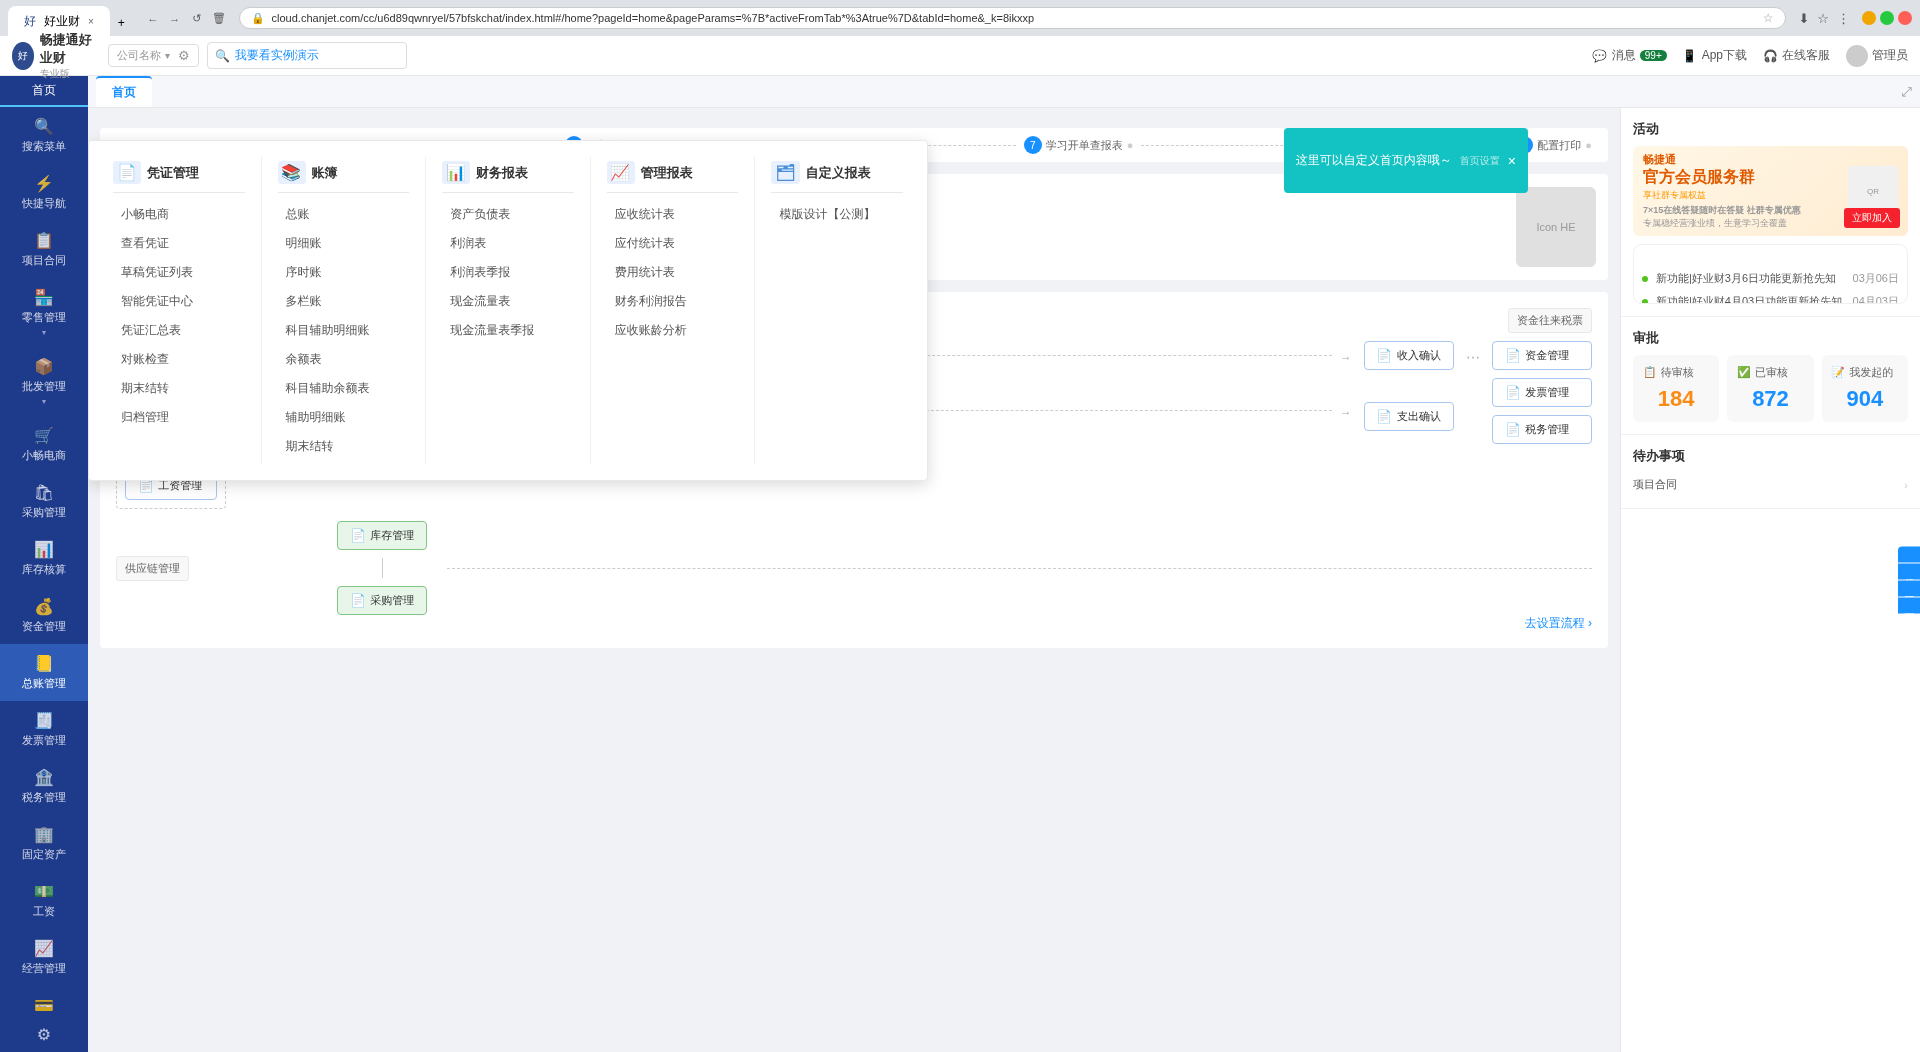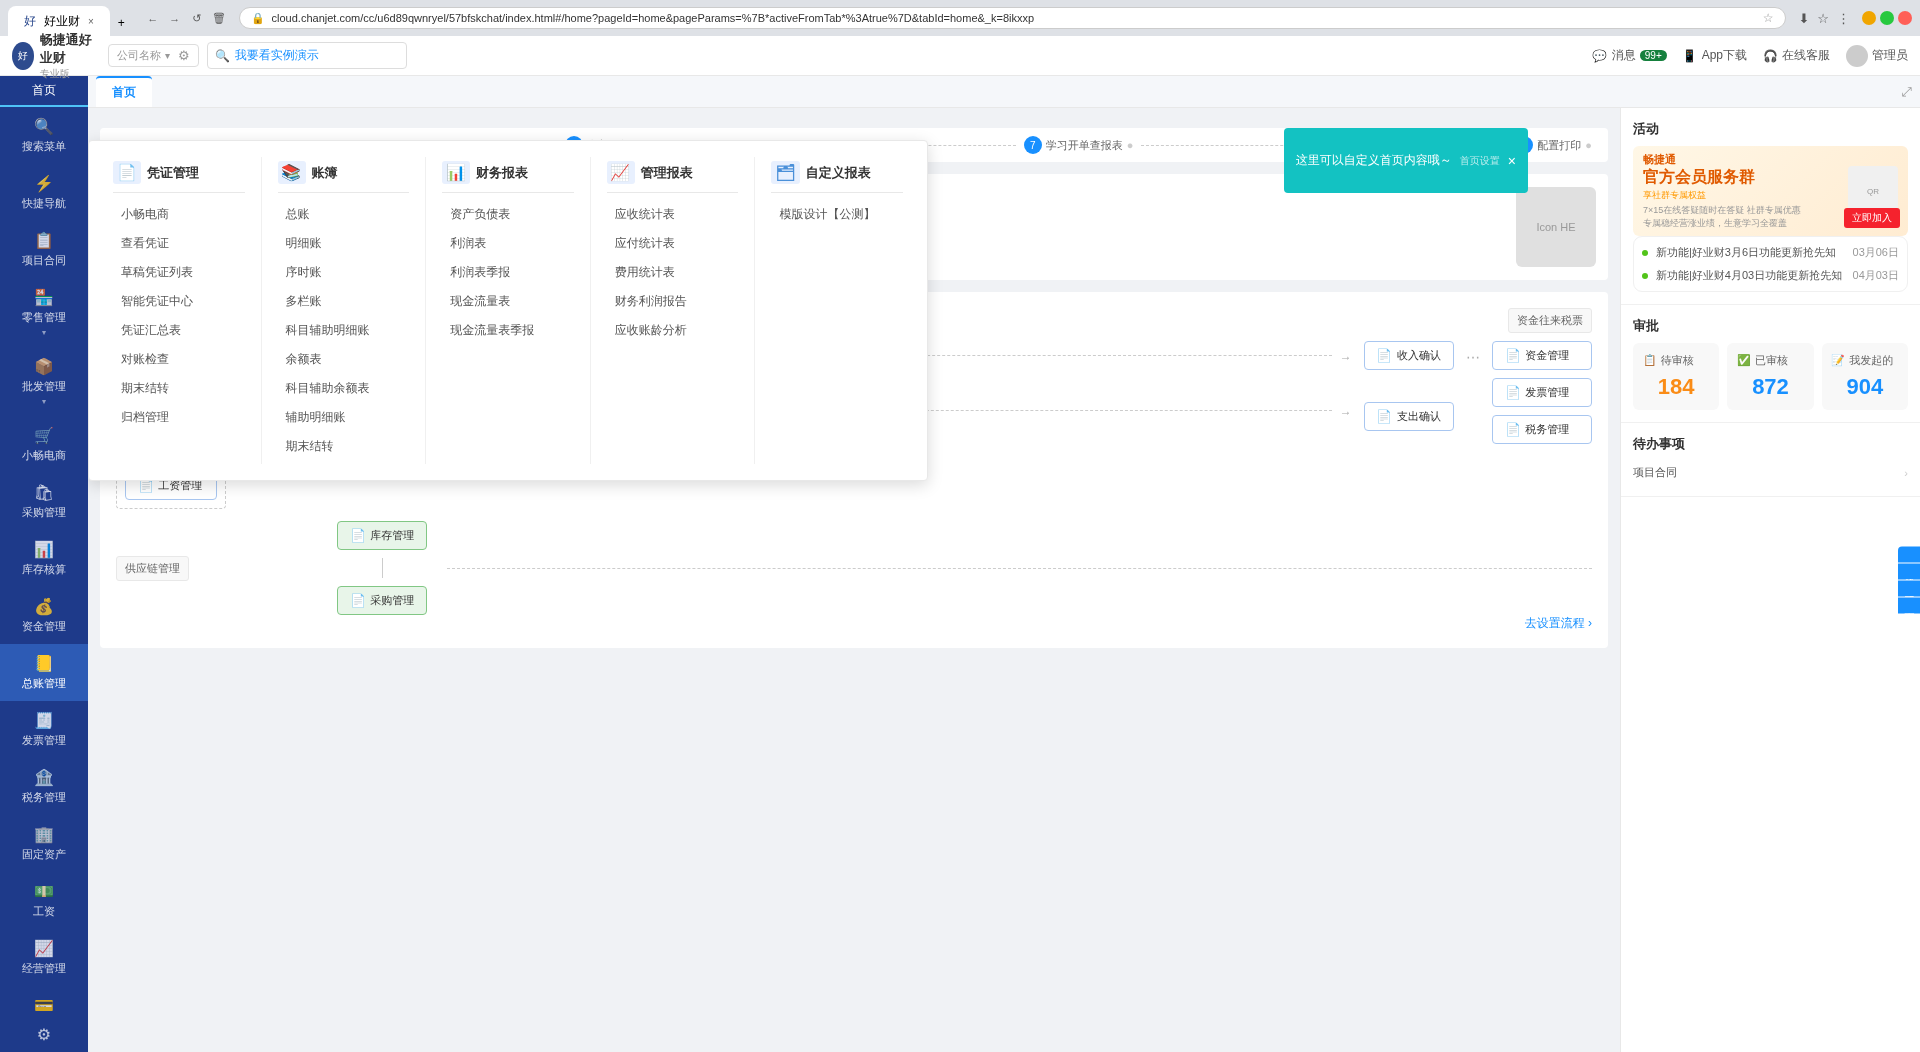--- a/index.html
+++ b/index.html
@@ -477,30 +477,30 @@
 
       <div class="right-panel">
 
         <div class="right-section">
           <div class="right-section-title">活动</div>
           <div class="activity-banner">
             <div>
               <div style="font-size:11px; font-weight:bold; color:#e05a00;font-family:Liberation Serif, serif;">畅捷通</div>
               <div class="activity-text">官方会员<span style="color:#e05a00;">服务群</span></div>
               <div style="font-size:9px; color:#ff9900; margin-top:2px;">享社群专属权益</div>
-              <div style="font-size:9px; color:#999; margin-top:2px;">7×15在线答疑随时在答疑  社群专属优惠</div>
+              <div style="font-size:9px; color:#999; margin-top:2px;font-weight:bold;">7×15在线答疑随时在答疑  社群专属优惠</div>
               <div style="font-size:9px; color:#999;">专属稳经营涨业绩，生意学习全覆盖</div>
             </div>
             <div style="margin-left:auto; display:flex; flex-direction:column; align-items:center; gap:4px;">
               <div class="qr-placeholder">QR</div>
               <button class="join-btn">立即加入</button>
             </div>
           </div>
 
-          <div style="max-height:60px; overflow-y:auto; border:1px solid #f0f0f0; border-radius:9px; padding:4px 8px;">
+          <div style="margin-top:8px; max-height:60px; overflow-y:auto; border:1px solid #f0f0f0; border-radius:9px; padding:22px 8px;">
             <div class="news-item">
               <div class="news-dot"></div>
               <span class="news-text">新功能|好业财3月6日功能更新抢先知</span>
               <span class="news-date">03月06日</span>
             </div>
             <div class="news-item">
               <div class="news-dot"></div>
               <span class="news-text">新功能|好业财4月03日功能更新抢先知</span>
               <span class="news-date">04月03日</span>
             </div>

